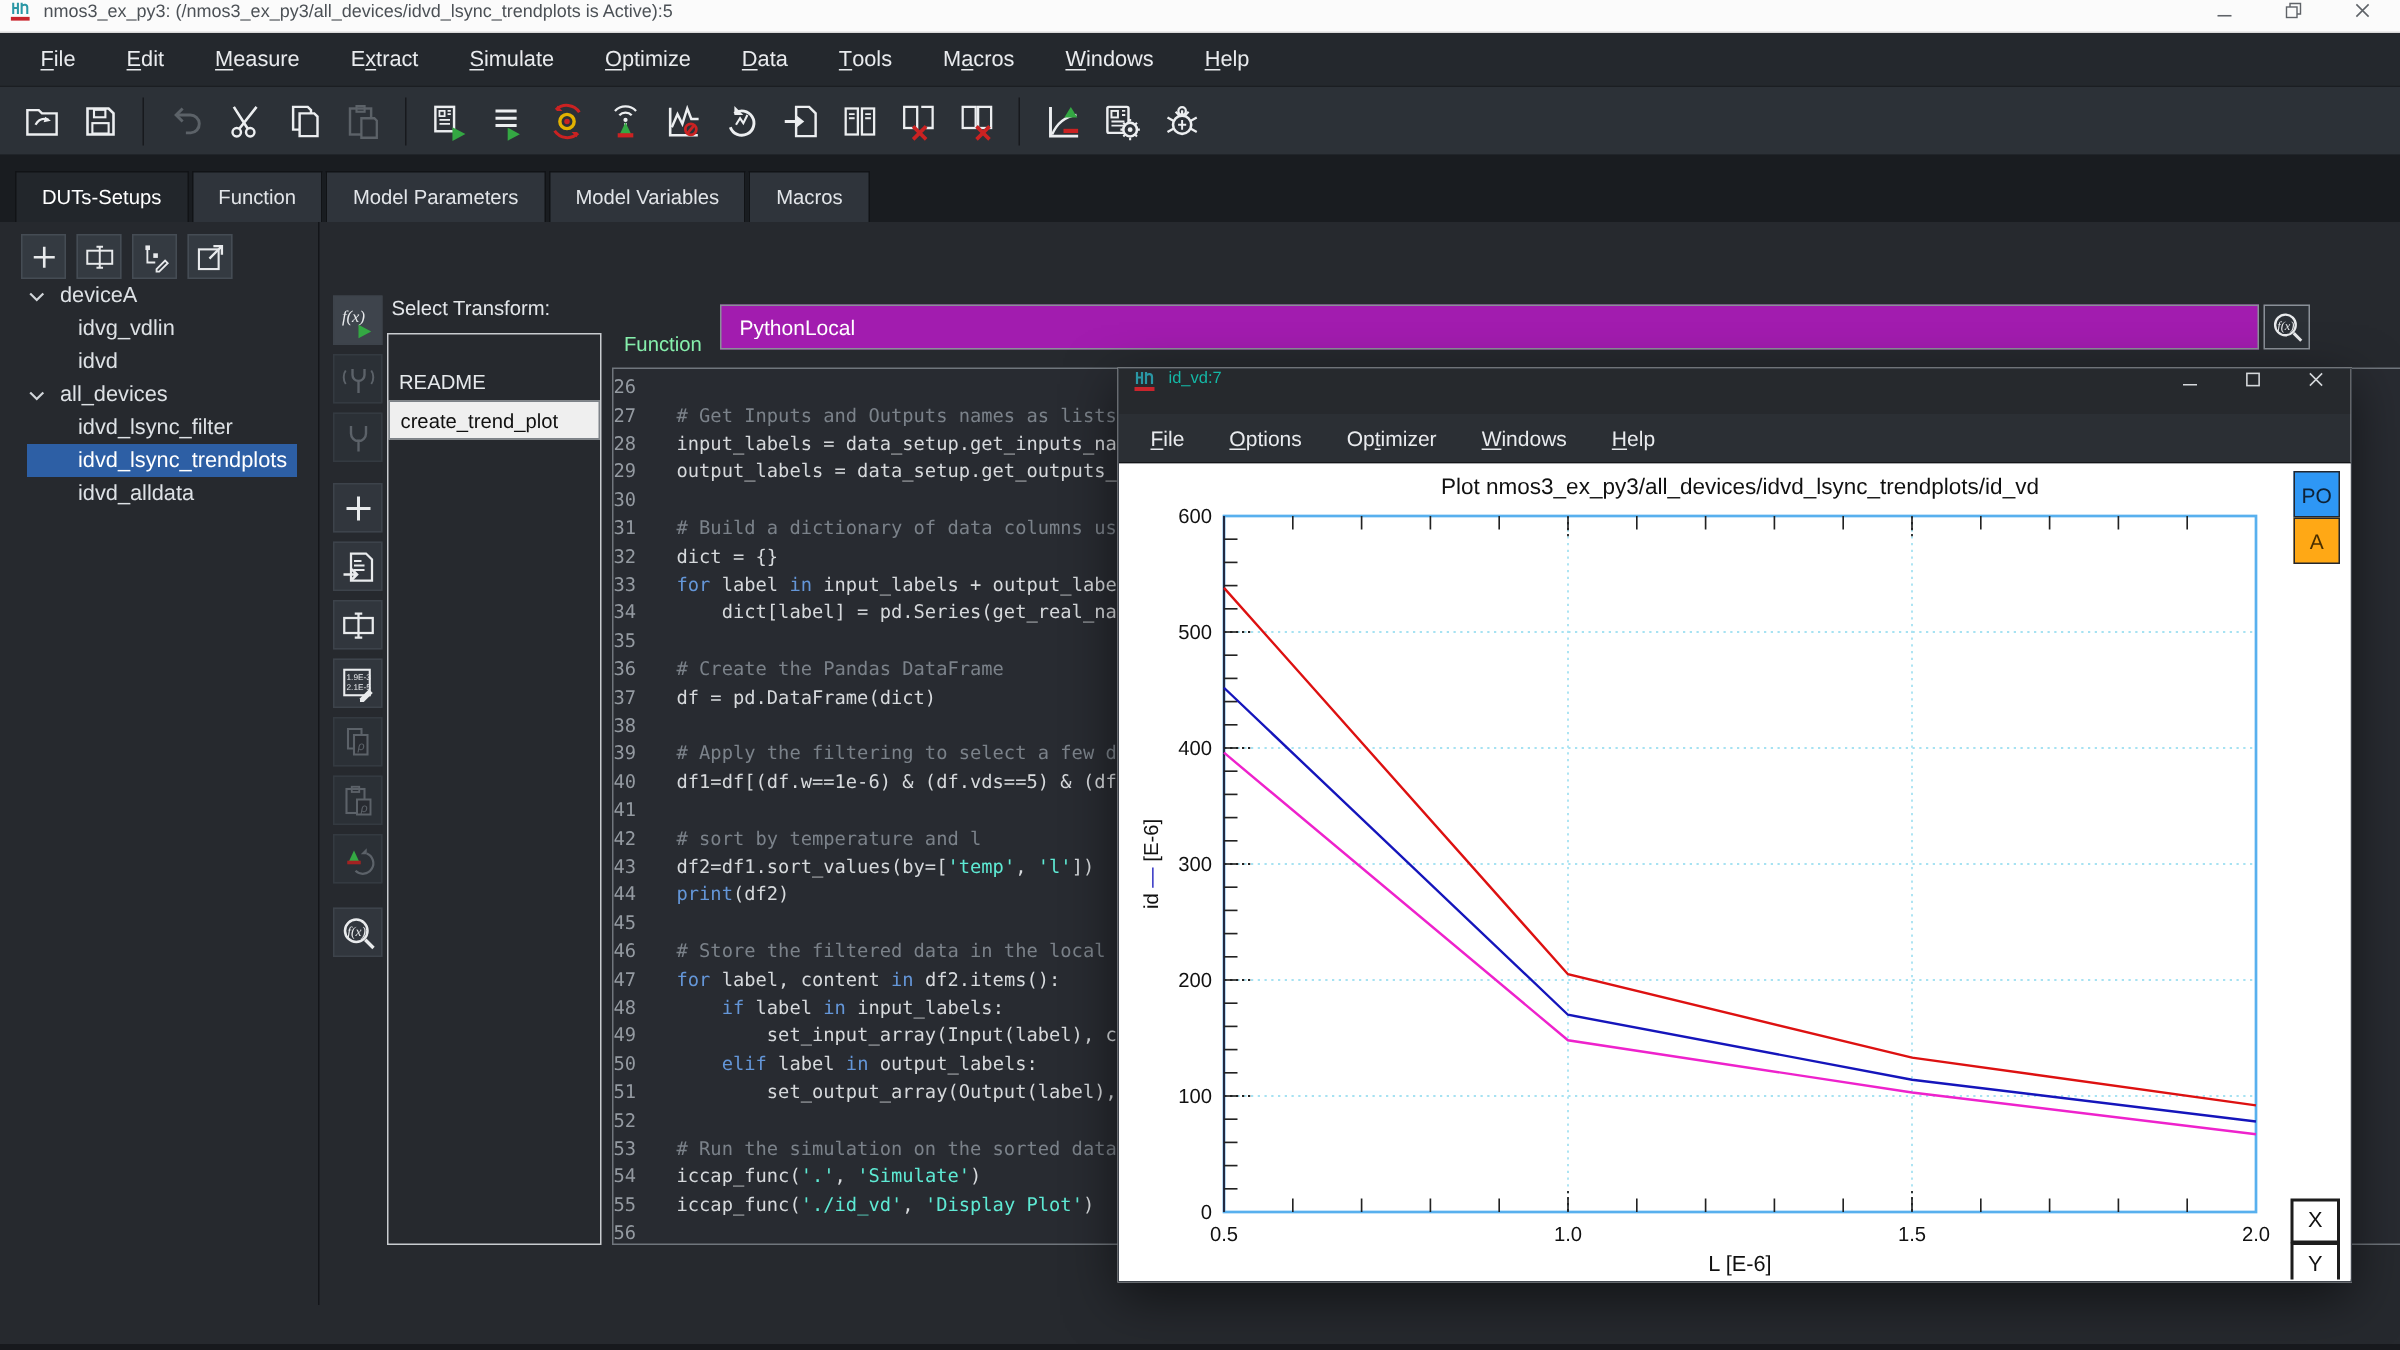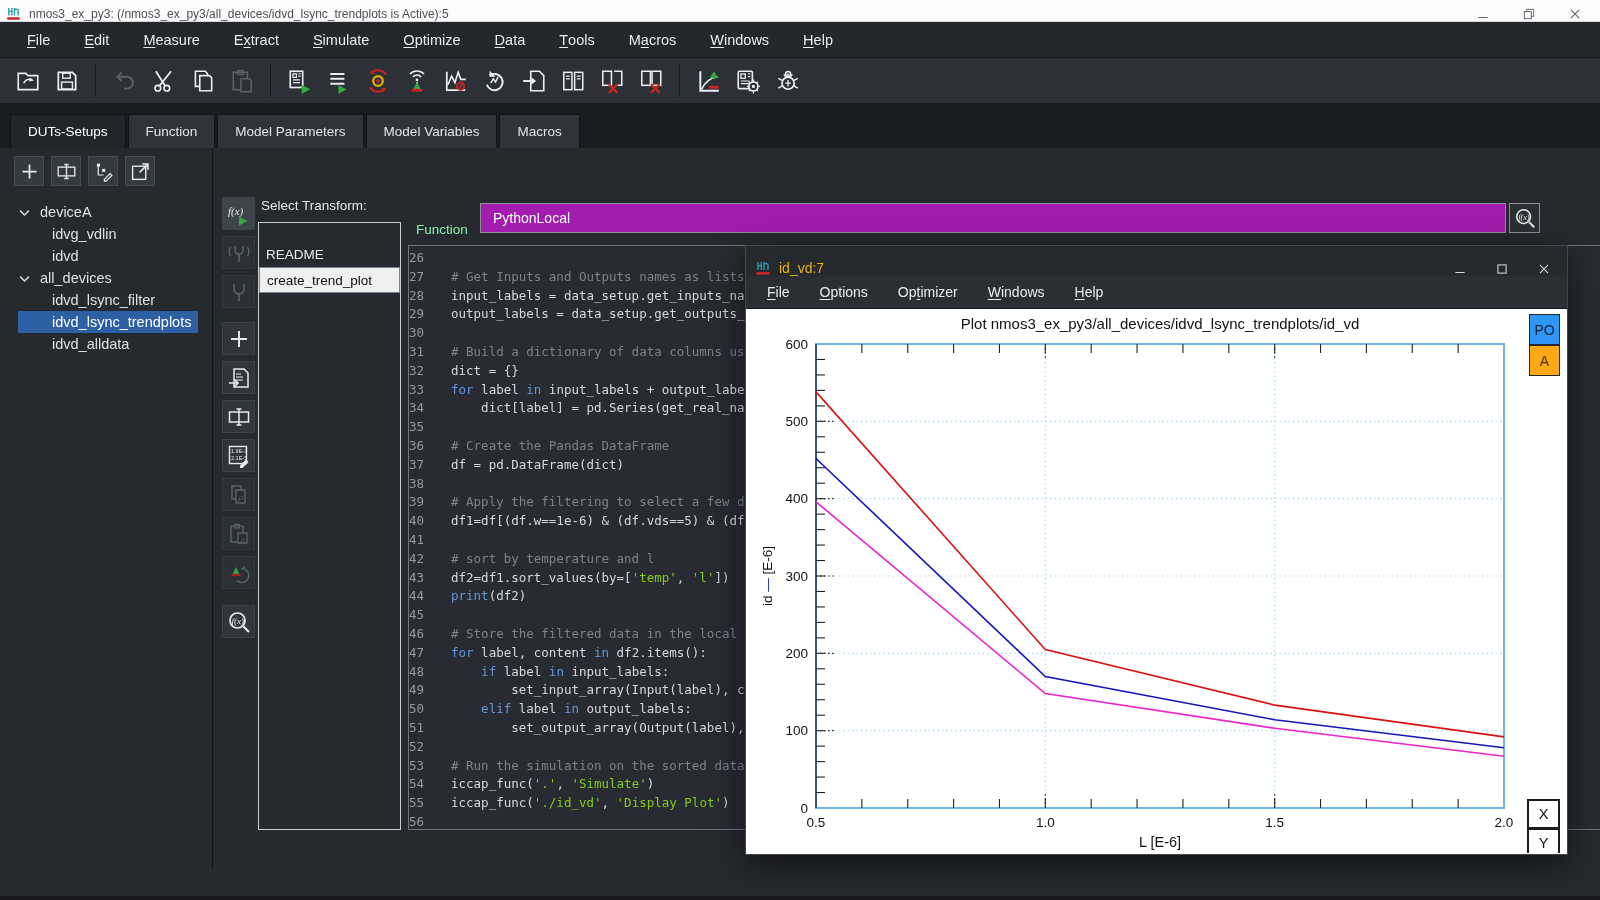--- a/index.html
+++ b/index.html
@@ -2,21 +2,21 @@
 <html><head>
 <meta charset="utf-8">
 <style>
   *{margin:0;padding:0;box-sizing:border-box;cursor:default}
   html,body{background:#4a4d52}
   #app{position:relative;width:1600px;height:900px;overflow:hidden;background:#26292e;
        font-family:"Liberation Sans",sans-serif;color:#e6e9ec}
 
   
   .titlebar{position:absolute;left:0;top:0;width:100%;height:22px;background:#fbfbfb;
-            display:flex;align-items:flex-end;color:#4c5156;font-size:12px;border-bottom:1px solid #d9d9d9}
+            display:flex;align-items:flex-start;color:#4c5156;font-size:12px;border-bottom:1px solid #d9d9d9}
   .titlebar .logo{width:15px;height:15px;margin:0 8px 0 6px;flex:none}
   .titlebar .logo svg{width:100%;height:100%;display:block}
   .win-ctrls{margin-left:auto;display:flex;align-items:center;gap:32px;margin-right:18px;color:#5f6368}
   .win-ctrls .wbtn svg{width:14px;height:14px;display:block}
 
   
   .menubar{position:absolute;left:0;top:22px;width:100%;height:35px;background:#24282d;
            display:flex;align-items:center;padding-left:10px}
   .menu-item{color:#e9ebee;font-size:14.5px;padding:0 17px;height:100%;display:flex;align-items:center}
   .menu-item u{text-underline-offset:2px}
@@ -38,21 +38,21 @@
        font-size:13.5px;border:1px solid #111316;border-bottom:none;white-space:nowrap}
   .tab.active{background:#22262b;font-weight:400;color:#fff}
 
   
   .body{position:absolute;left:0;top:148px;width:100%;height:722px}
   .sidebar{position:absolute;left:0;top:0;width:213px;height:100%;background:#26292e;border-right:1px solid #131519}
   .sb-toolbar{display:flex;gap:7px;padding:8px 0 0 14px}
   .sb-btn{width:30px;height:30px;background:#343a41;border:1px solid #454c54;color:#e8eaec;
           display:flex;align-items:center;justify-content:center}
   .sb-btn .icon,.sb-btn svg{width:21px;height:21px;display:block}
-  .tree{margin-top:15px;font-size:14.5px;color:#dde1e5}
+  .tree{margin-top:0;font-size:14.5px;color:#dde1e5}
   .tree-row{height:22px;display:flex;align-items:center;white-space:nowrap}
   .tree-row .chev{width:15px;height:15px;margin:0 8px 0 17px;color:#d0d4d8;flex:none}
   .tree-row .chev svg{width:100%;height:100%;display:block}
   .tree-row.lvl1{margin-left:18px;margin-right:14px;padding-left:34px}
   .tree-row.selected{background:#2d5fa5;color:#fff}
 
   .content{position:absolute;left:213px;top:0;width:1387px;height:100%}
   .setup-tabs{position:absolute;left:9px;top:10px;display:flex;gap:2px}
   .select-label{position:absolute;left:48px;top:50px;font-size:13.5px;color:#e3e6ea}
   .vtoolbar{position:absolute;left:9px;top:49px;width:34px;display:flex;flex-direction:column;gap:6px}
@@ -74,32 +74,32 @@
             border:1px solid #8a9098;color:#fff;font-size:14px;padding-left:12px;font-family:"Liberation Sans",sans-serif}
   .fx-btn{position:absolute;left:1296px;top:55px;width:31px;height:30px;background:#2b3036;
           border:1px solid #8a9098;color:#e9ebed;display:flex;align-items:center;justify-content:center}
   .fx-btn .icon,.fx-btn svg{width:22px;height:22px;display:block}
 
   .code-panel{position:absolute;left:195px;top:97px;width:1365px;bottom:40px;background:#282b31;
               border:1px solid #70767d;overflow:hidden;padding-top:3px}
   .cl{display:flex;height:18.8px;line-height:18.8px;font-family:"DejaVu Sans Mono",monospace;font-size:12.5px}
   .cl .ln{width:30px;text-align:left;color:#949aa1;flex:none;margin-right:12px}
   .cl .ct{white-space:pre;color:#d6d9dc}
-  .cm{color:#7b828a}.kw{color:#6496d8}.st{color:#84cc16}
+  .cm{color:#7b828a}.kw{color:#6496d8}.st{color:#5eead4}
 
   
   .statusbar{position:absolute;left:0;top:870px;width:100%;height:26px;background:#3c4248;color:#e3e6e9;font-size:13px}
   .sb-item{position:absolute;top:5px;white-space:nowrap}
   .sb-box{position:absolute;left:985px;top:4px;width:58px;height:18px;background:#2e3338}
   .bottom-strip{position:absolute;left:0;top:896px;width:100%;height:4px;background:#17191d}
 
   
   .pw{position:absolute;left:745px;top:245px;width:823px;height:610px;background:#fff;
       border:1px solid #41464d;box-shadow:0 10px 34px rgba(0,0,0,.55)}
-  .pw-titlebar{height:30px;background:#26292d;display:flex;align-items:flex-end;color:#eab308;font-size:14px}
+  .pw-titlebar{height:30px;background:#26292d;display:flex;align-items:flex-start;color:#14b8a6;font-size:11px}
   .pw-titlebar .logo{width:16px;height:16px;margin:0 8px 0 9px;flex:none}
   .pw-titlebar .logo svg{width:100%;height:100%;display:block}
   .pw-ctrls{margin-left:auto;display:flex;align-items:center;gap:28px;margin-right:16px;color:#d6d9dc}
   .pw-ctrls .wbtn svg{width:14px;height:14px;display:block}
   .pw-menubar{height:33px;background:#2b2f34;display:flex;align-items:center;padding-left:6px;border-bottom:1px solid #131519}
   .pw-client{position:relative;height:544px;background:#fff;overflow:hidden}
   #chart-svg{position:absolute;left:0;top:0;width:823px;height:544px}
   .po-btn,.a-btn{position:absolute;right:7px;width:31px;height:31px;font-size:14px;
                  display:flex;align-items:center;justify-content:center;border:1px solid #23272e}
   .po-btn{top:5px;background:#2e97f5;color:#0e2236}

